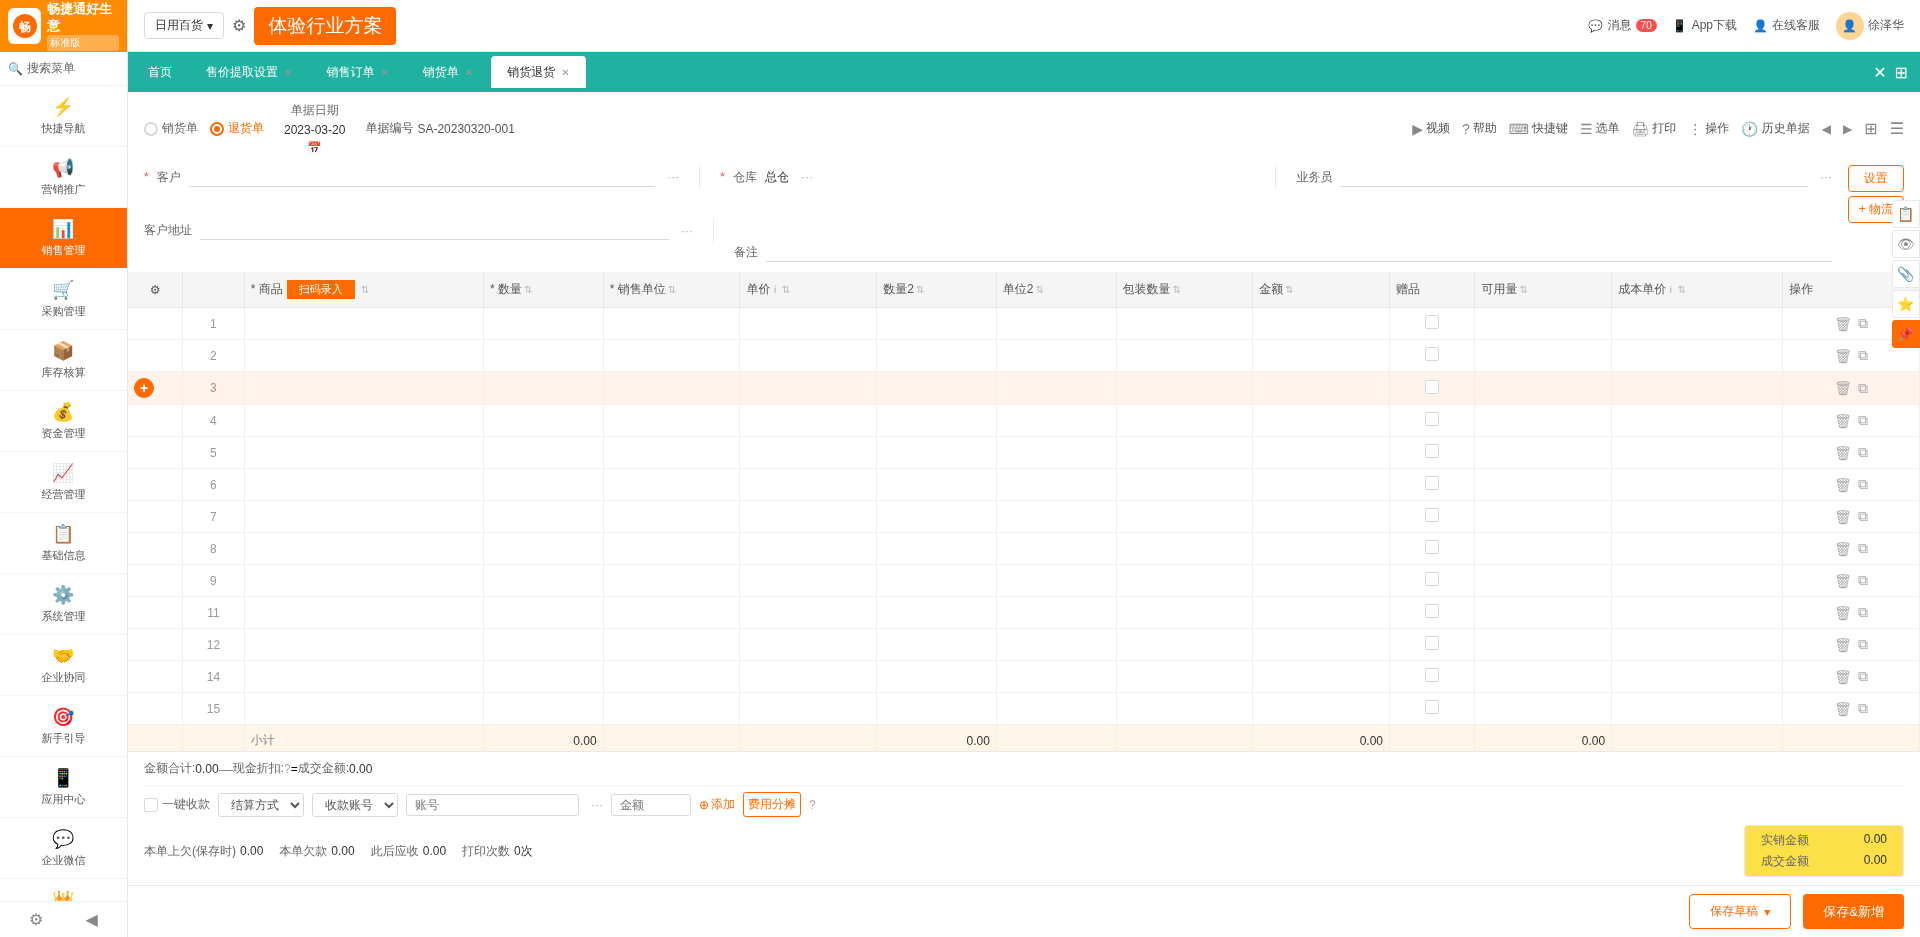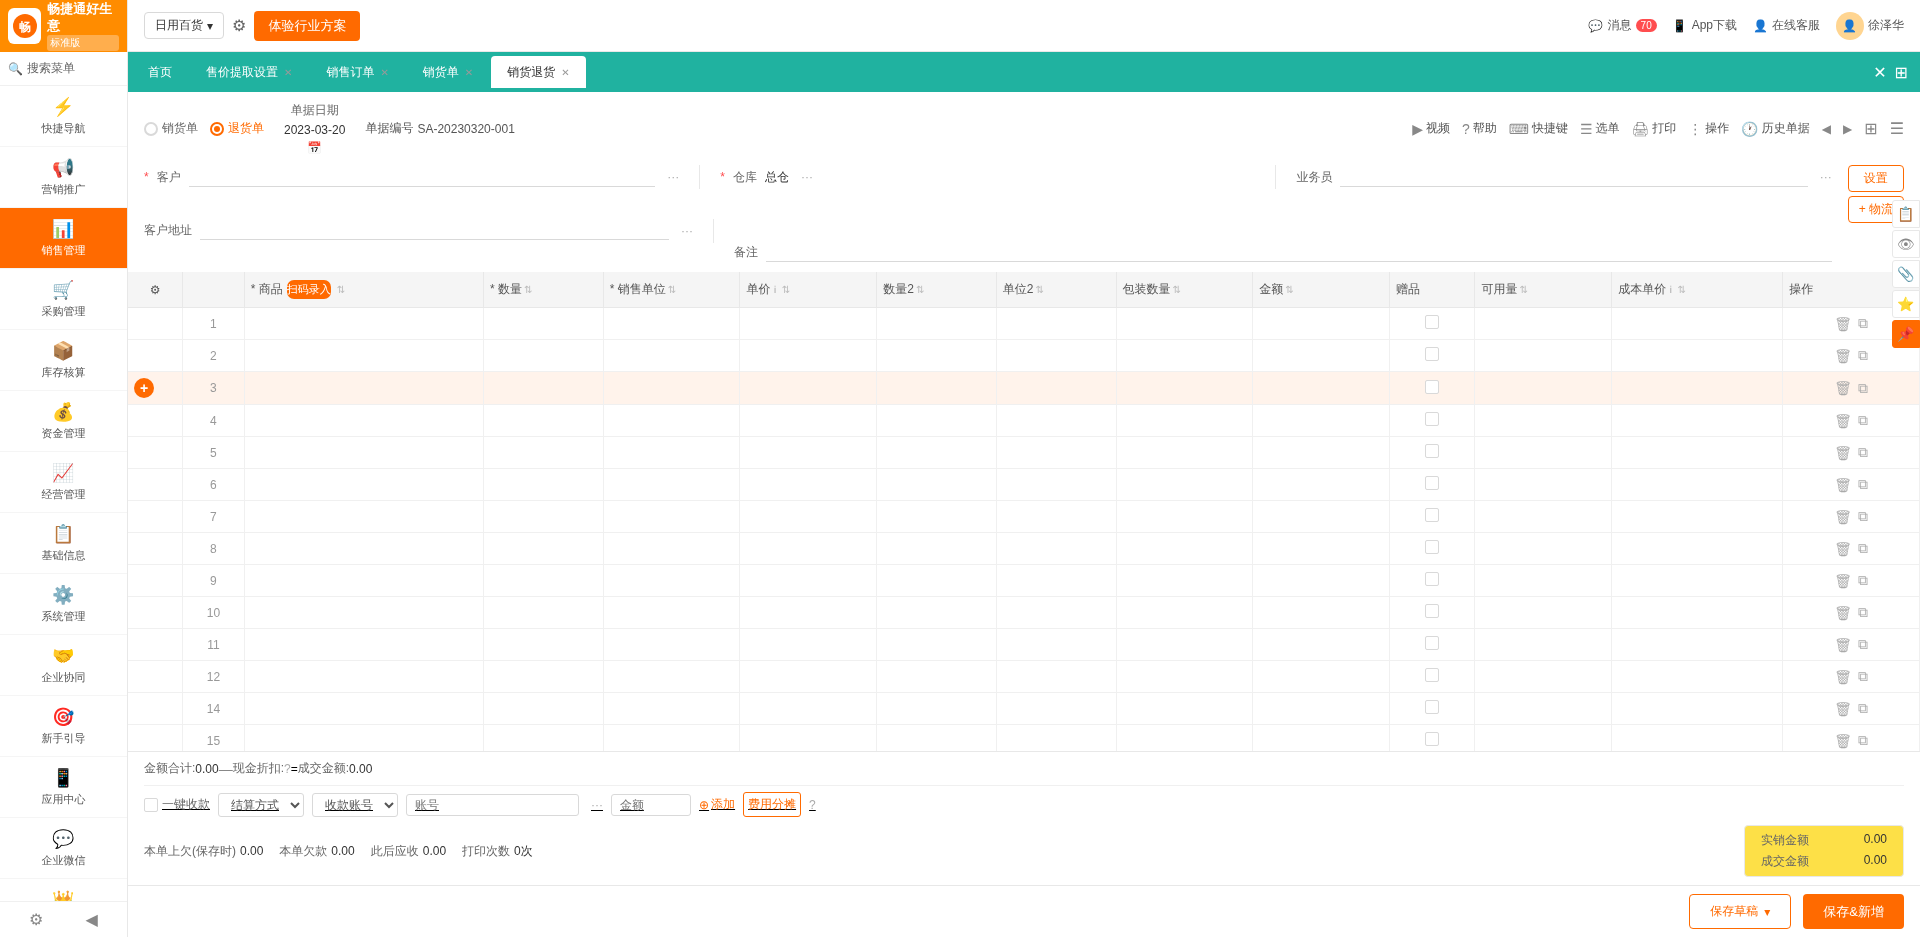--- a/index.html
+++ b/index.html
@@ -22,21 +22,21 @@
     .sidebar-footer-btn { cursor: pointer; color: #888; font-size: 16px; }
 
     
     .main { flex: 1; display: flex; flex-direction: column; overflow: hidden; }
 
     
     .top-header { height: 52px; background: #fff; display: flex; align-items: center; justify-content: space-between; padding: 0 16px; border-bottom: 1px solid #e8e8e8; }
     .top-left { display: flex; align-items: center; gap: 8px; }
     .daily-selector { display: flex; align-items: center; gap: 4px; border: 1px solid #d9d9d9; border-radius: 4px; padding: 4px 10px; cursor: pointer; color: #333; }
     .gear-btn { color: #666; cursor: pointer; font-size: 16px; }
-    .experience-btn { background: #ff6a00; color: #fff; border: none; border-radius: 4px; padding: 6px 14px; cursor: pointer; font-size: 13px; }
+    .experience-btn { background: #ff6a00; color: #fff; border: none; border-radius: 4px; padding: 6px 14px; cursor: pointer; font-size: 19px; }
     .top-right { display: flex; align-items: center; gap: 16px; color: #555; }
     .top-right-item { display: flex; align-items: center; gap: 4px; cursor: pointer; }
     .badge { background: #ff4d4f; color: #fff; border-radius: 10px; padding: 1px 5px; font-size: 10px; }
     .avatar { width: 28px; height: 28px; border-radius: 50%; background: #ffd591; display: flex; align-items: center; justify-content: center; font-size: 12px; }
 
     
     .tab-bar { background: #20b2a0; display: flex; align-items: center; height: 40px; padding: 0 4px; }
     .tab-item { display: flex; align-items: center; gap: 6px; padding: 0 16px; height: 32px; border-radius: 4px 4px 0 0; color: #fff; cursor: pointer; font-size: 13px; margin-right: 2px; }
     .tab-item.tab-home { background: transparent; }
     .tab-item.tab-active { background: #fff; color: #333; border-radius: 4px 4px 0 0; }
@@ -65,21 +65,21 @@
 
     
     .table-container { flex: 1; overflow: auto; background: #fff; }
     table { width: 100%; border-collapse: collapse; table-layout: fixed; }
     thead tr { background: #f5f5f5; }
     th { padding: 8px 6px; text-align: left; font-weight: 500; color: #555; border-bottom: 1px solid #e8e8e8; border-right: 1px solid #e8e8e8; white-space: nowrap; font-size: 12px; position: relative; }
     th .sort-icon { color: #bbb; font-size: 10px; margin-left: 2px; }
     td { padding: 6px; border-bottom: 1px solid #f0f0f0; border-right: 1px solid #f0f0f0; color: #333; height: 32px; }
     tr.row-active { background: #fff3eb; }
     .row-num { color: #999; text-align: center; }
-    .scan-btn { background: #ff6a00; color: #fff; border: none; border-radius: 7px; padding: 2px 0; cursor: pointer; font-size: 11px; }
+    .scan-btn { background: #ff6a00; color: #fff; border: none; border-radius: 0; padding: 2px 12px; cursor: pointer; font-size: 11px; }
     .checkbox-cell { text-align: center; }
     .cb { width: 14px; height: 14px; border: 1px solid #d9d9d9; border-radius: 2px; display: inline-block; background: #fff; }
     .action-icons { display: flex; align-items: center; justify-content: center; gap: 6px; }
     .action-icon { color: #aaa; cursor: pointer; font-size: 14px; }
     .settings-icon-cell { display: flex; align-items: center; justify-content: center; }
     .col-gear { width: 32px; }
     .col-num { width: 36px; }
     .col-product { width: 140px; }
     .col-qty { width: 70px; }
     .col-unit { width: 80px; }
@@ -95,21 +95,21 @@
     .subtotal-row td { background: #fdf6e8; font-weight: 500; color: #333; }
 
     
     .bottom-area { background: #fff; border-top: 1px solid #e8e8e8; padding: 8px 16px; }
     .bottom-row1 { display: flex; align-items: center; padding-bottom: 8px; border-bottom: 1px solid #f0f0f0; }
     .amount-label { color: #666; }
     .amount-value { color: #333; font-weight: 500; }
     .minus-icon { color: #888; font-size: 14px; }
     .help-icon { color: #aaa; font-size: 12px; cursor: pointer; }
     .transaction-amount { color: #333; font-weight: 500; }
-    .bottom-row2 { display: flex; align-items: center; gap: 8px; padding-top: 6px; text-decoration: underline; }
+    .bottom-row2 { display: flex; align-items: center; gap: 8px; padding-top: 6px; }
     .checkbox-label { display: flex; align-items: center; gap: 4px; color: #666; cursor: pointer; }
     .method-select { border: 1px solid #d9d9d9; border-radius: 3px; padding: 3px 8px; color: #555; background: #fff; cursor: pointer; }
     .account-input { border: 1px solid #d9d9d9; border-radius: 3px; padding: 3px 8px; color: #555; min-width: 80px; }
     .amount-input { border: 1px solid #d9d9d9; border-radius: 3px; padding: 3px 8px; color: #555; width: 80px; }
     .add-btn { color: #ff6a00; cursor: pointer; display: flex; align-items: center; gap: 2px; }
     .fee-split-btn { background: #fff; border: 1px solid #ff6a00; color: #ff6a00; border-radius: 3px; padding: 3px 4px; cursor: pointer; }
     .bottom-row3 { display: flex; align-items: center; gap: 16px; padding-top: 8px; color: #666; font-size: 12px; }
     .stat-item { display: flex; align-items: center; gap: 4px; }
     .stat-value { color: #333; font-weight: 500; }
     .stat-row { display: flex; justify-content: space-between; gap: 16px; }
@@ -683,47 +683,20 @@
         <div class="action-icons">
           <span class="action-icon">🗑</span>
           <span class="action-icon">⧉</span>
         </div>
       </td>
     </tr>
             <tr>
       <td style="text-align:center;">
         
       </td>
-      <td class="row-num">10</td>
-      <td style="cursor:pointer;">
-        <input type="text" style="border: none; outline: none; width: 100%; background: transparent;">
-      </td>
-      <td></td>
-      <td></td>
-      <td></td>
-      <td></td>
-      <td></td>
-      <td></td>
-      <td></td>
-      <td class="checkbox-cell">
-        <span class="cb"></span>
-      </td>
-      <td></td>
-      <td></td>
-      <td>
-        <div class="action-icons">
-          <span class="action-icon">🗑</span>
-          <span class="action-icon">⧉</span>
-        </div>
-      </td>
-    </tr>
-            <tr>
-      <td style="text-align:center;">
-        
-      </td>
       <td class="row-num">11</td>
       <td style="cursor:pointer;">
         <input type="text" style="border: none; outline: none; width: 100%; background: transparent;">
       </td>
       <td></td>
       <td></td>
       <td></td>
       <td></td>
       <td></td>
       <td></td>

